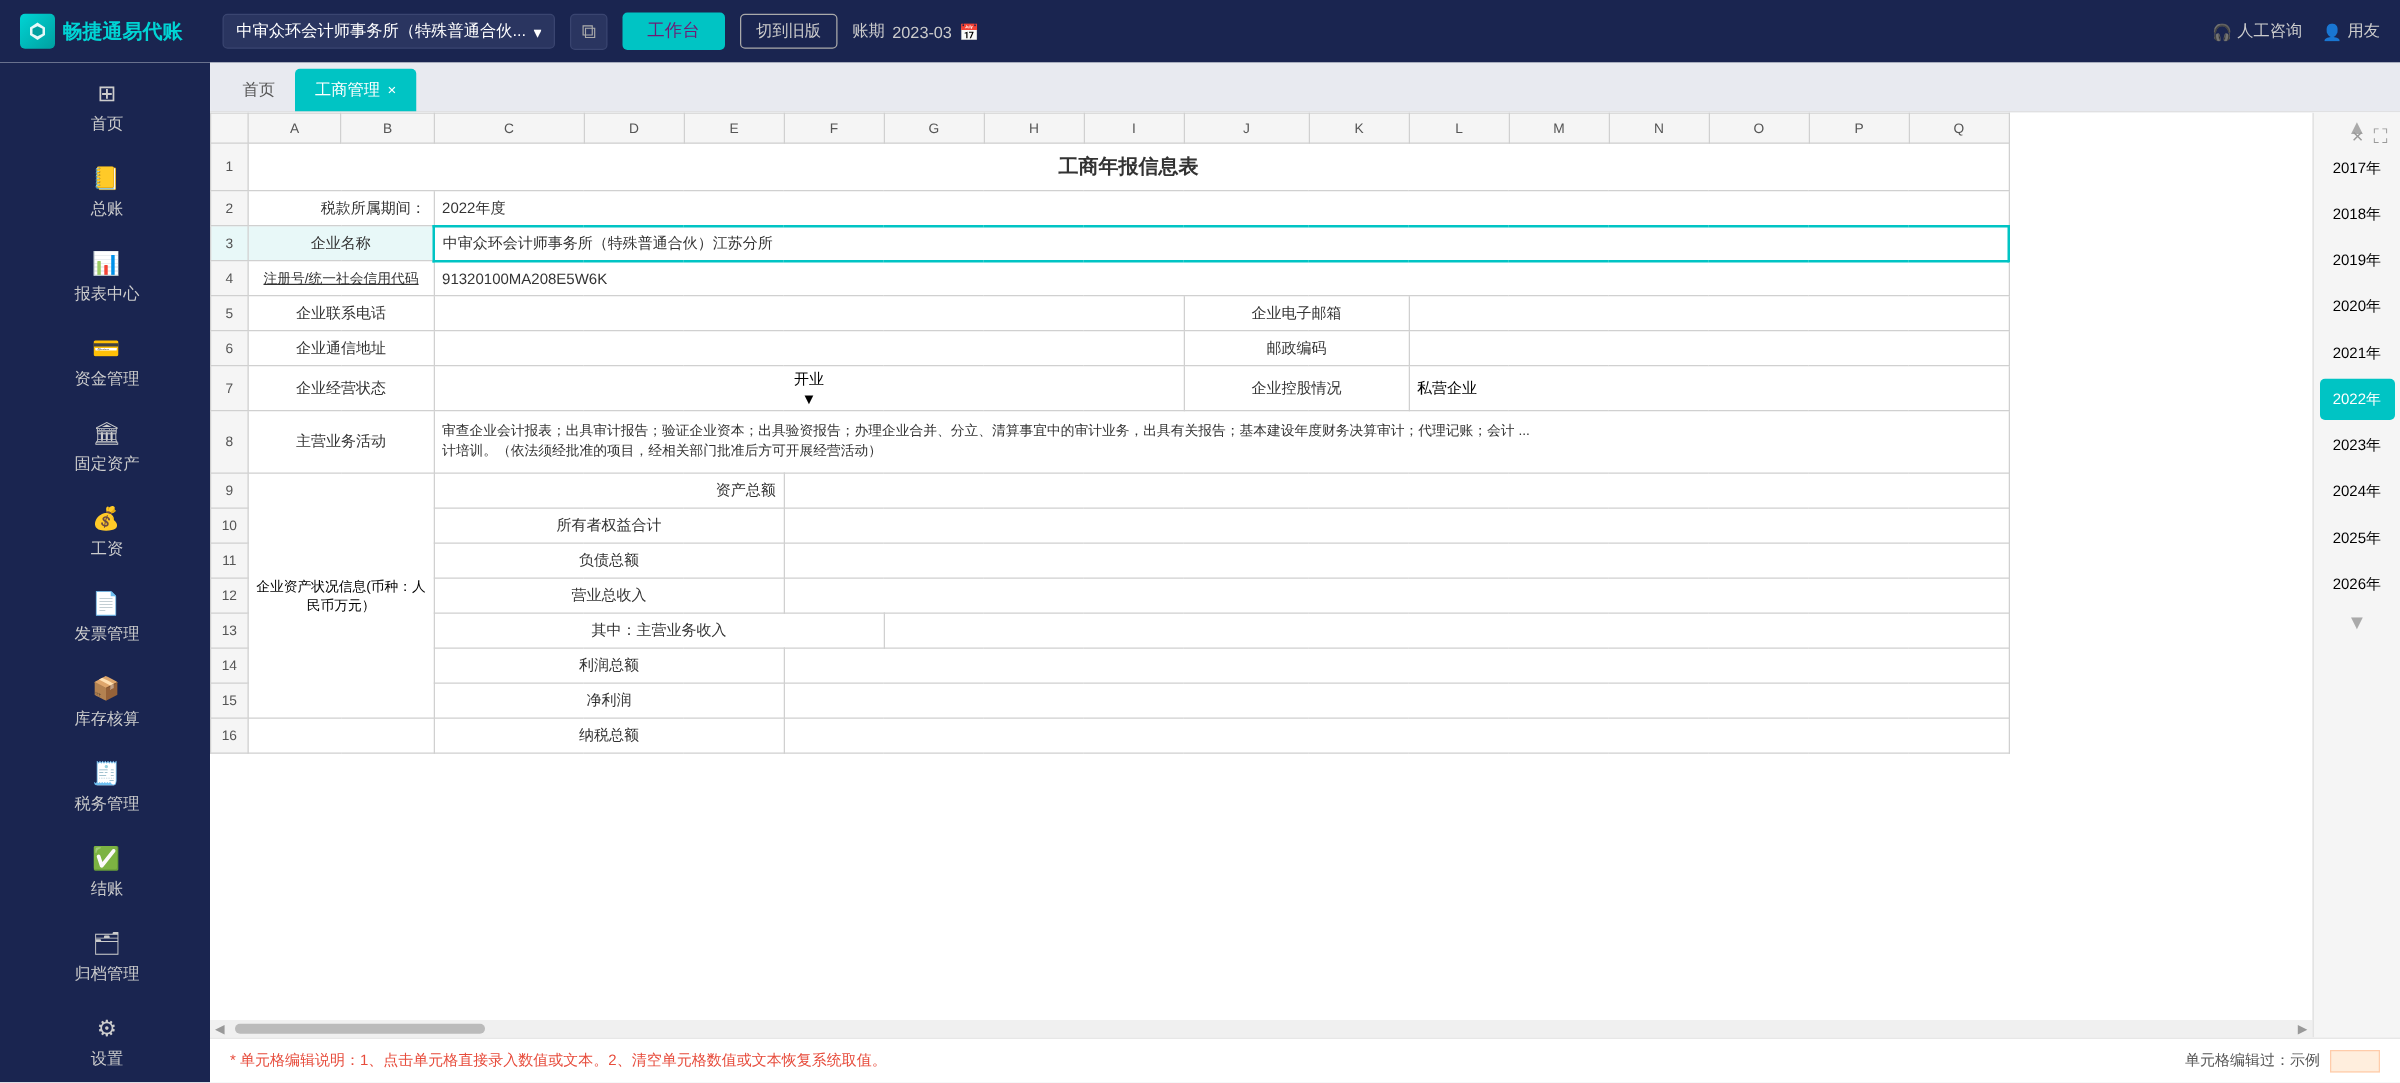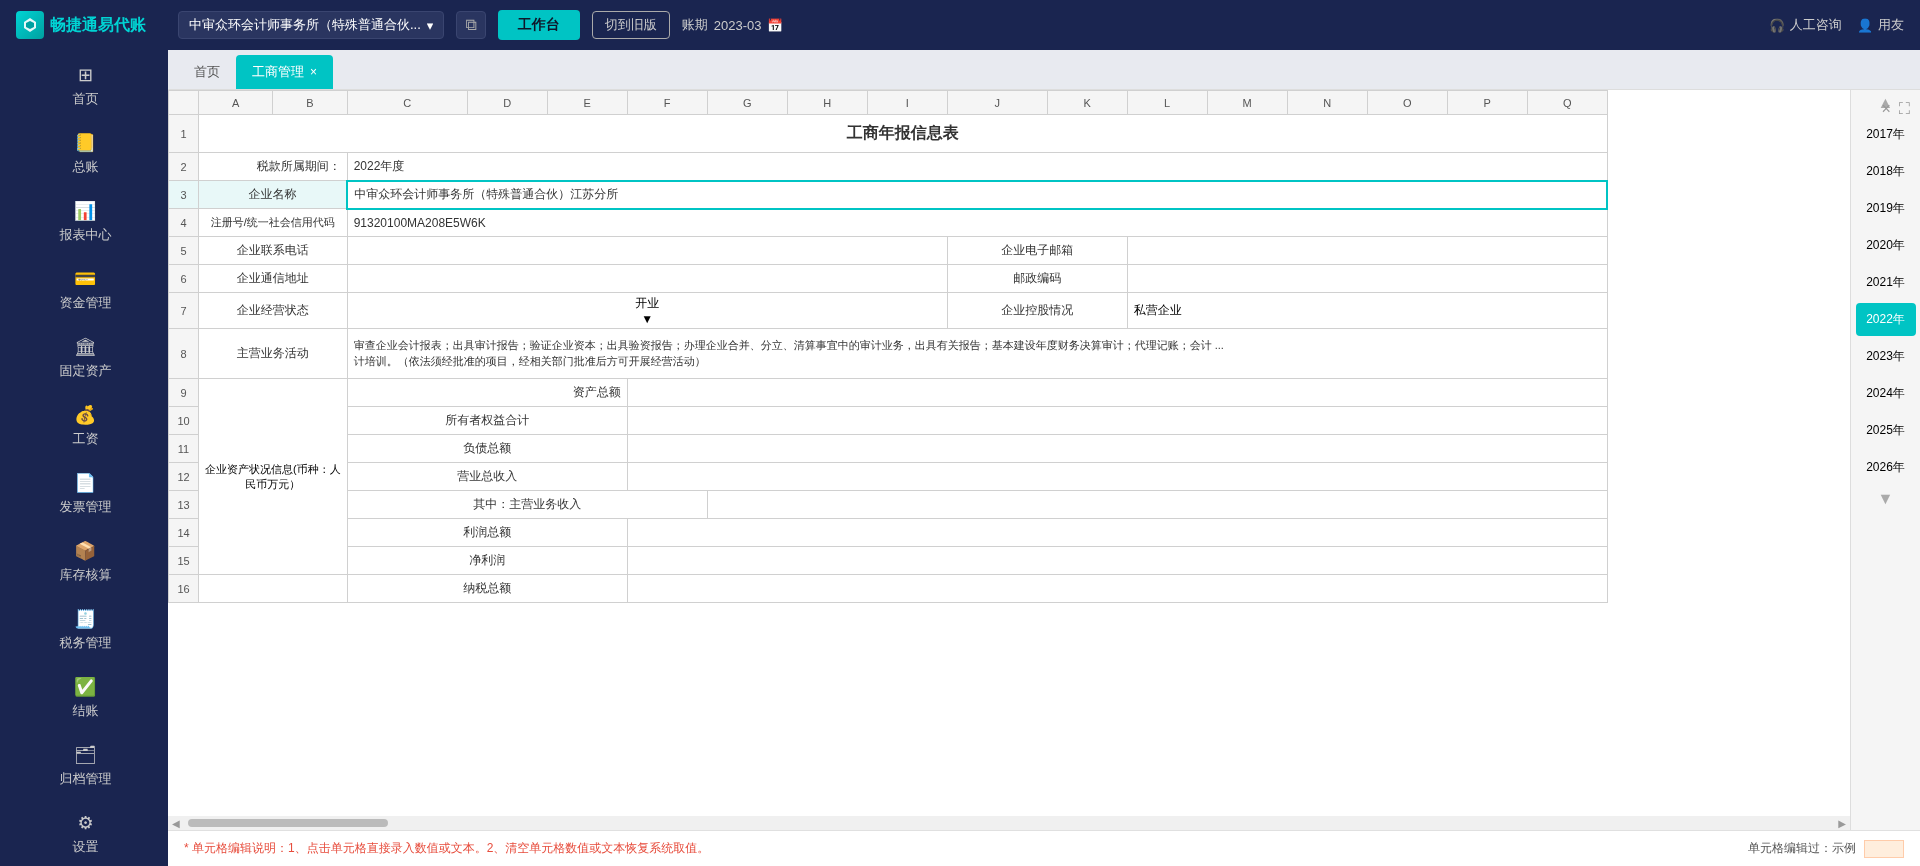--- a/index.html
+++ b/index.html
@@ -5,21 +5,21 @@
     * { margin: 0; padding: 0; box-sizing: border-box; }
     body { font-family: 'Microsoft YaHei', Arial, sans-serif; font-size: 13px; background: #f0f2f5; width: 1920px; height: 866px; overflow: hidden; display: flex; flex-direction: column; }
 
     
     .top-bar { height: 50px; background: #1a2550; display: flex; align-items: center; padding: 0 16px; gap: 12px; flex-shrink: 0; }
     .logo { color: #00d4d4; font-size: 16px; font-weight: bold; display: flex; align-items: center; gap: 6px; min-width: 150px; }
     .logo-icon { width: 28px; height: 28px; background: linear-gradient(135deg, #00d4d4, #00a0a0); border-radius: 4px; display: flex; align-items: center; justify-content: center; }
     .company-selector { background: #2a3560; border: 1px solid #3a4570; border-radius: 4px; color: #fff; padding: 4px 10px; font-size: 13px; display: flex; align-items: center; gap: 6px; cursor: pointer; max-width: 280px; }
     .company-selector span { overflow: hidden; text-overflow: ellipsis; white-space: nowrap; }
     .icon-btn { background: #2a3560; border: 1px solid #3a4570; border-radius: 4px; color: #aaa; padding: 4px 8px; cursor: pointer; font-size: 16px; }
-    .workbench-btn { background: #00c4c4; color: #0f172a; border: none; border-radius: 4px; padding: 6px 20px; font-size: 14px; cursor: pointer; font-weight: bold; }
+    .workbench-btn { background: #00c4c4; color: #701a75; border: none; border-radius: 4px; padding: 6px 20px; font-size: 14px; cursor: pointer; font-weight: normal; }
     .switch-btn { background: transparent; border: 1px solid #aaa; border-radius: 4px; color: #ccc; padding: 4px 12px; cursor: pointer; font-size: 13px; }
     .period { color: #ccc; font-size: 13px; display: flex; align-items: center; gap: 6px; }
     .top-right { margin-left: auto; display: flex; align-items: center; gap: 16px; color: #ccc; font-size: 13px; }
     .consult-btn { display: flex; align-items: center; gap: 4px; cursor: pointer; }
     .user-btn { display: flex; align-items: center; gap: 4px; cursor: pointer; }
 
     
     .main-layout { display: flex; flex: 1; overflow: hidden; }
 
     
@@ -235,21 +235,21 @@
                 </tr>
 
                 <tr>
                   <td class="row-num" style="background:#e8f8f8;">3</td>
                   <td colspan="2" class="cell cell-label" style="background:#e8f8f8; text-align:center;">企业名称</td>
                   <td colspan="15" class="cell cell-value" style="border: 2px solid #00c4c4;">中审众环会计师事务所（特殊普通合伙）江苏分所</td>
                 </tr>
 
                 <tr>
                   <td class="row-num">4</td>
-                  <td colspan="2" class="cell cell-label" style="text-align:center; font-size:11px;">注册号/统一社会信用代码</td>
+                  <td colspan="2" class="cell cell-label" style="text-align:center; font-size:11px;text-decoration:underline;">注册号/统一社会信用代码</td>
                   <td colspan="15" class="cell cell-value">91320100MA208E5W6K</td>
                 </tr>
 
                 <tr>
                   <td class="row-num">5</td>
                   <td colspan="2" class="cell cell-label" style="text-align:center;">企业联系电话</td>
                   <td colspan="7" class="cell"></td>
                   <td colspan="2" class="cell cell-label" style="text-align:center;margin-left:28px;">企业电子邮箱</td>
                   <td colspan="6" class="cell"></td>
                 </tr>

